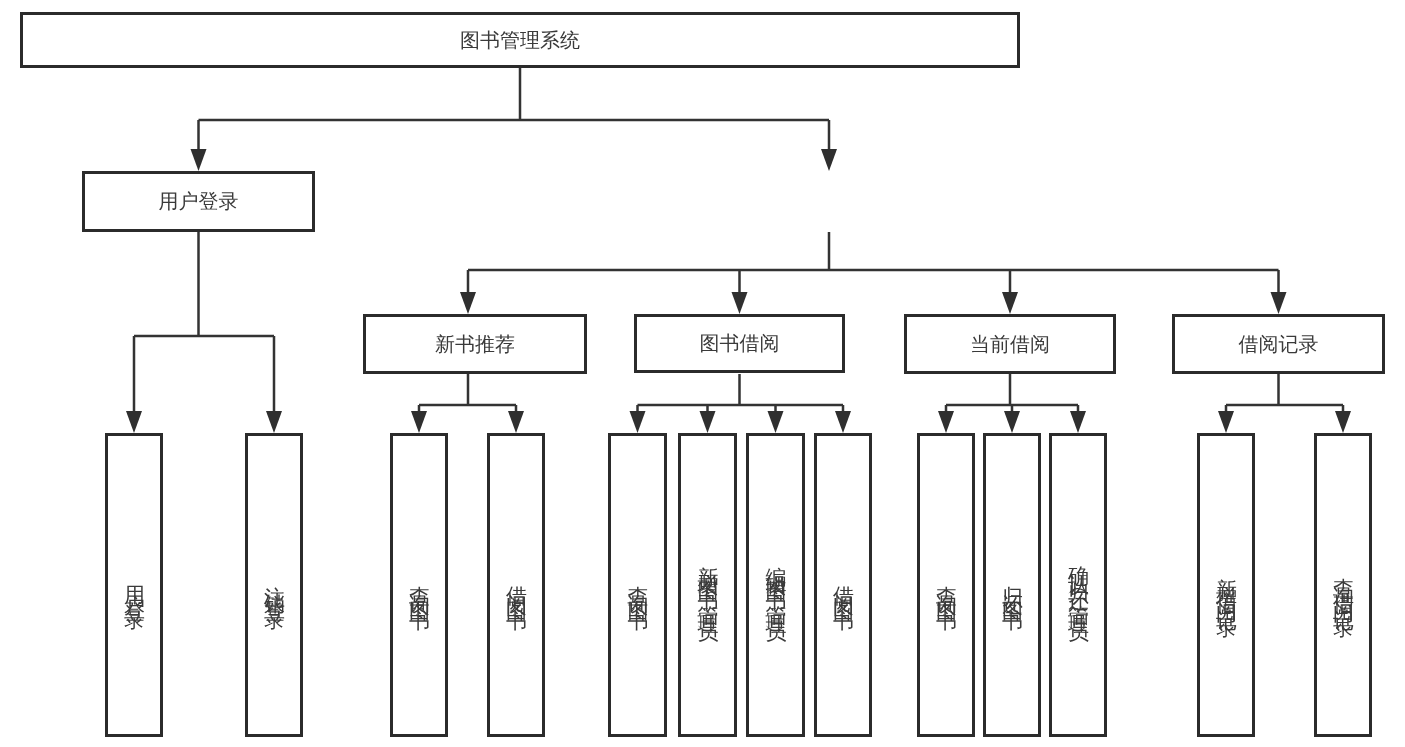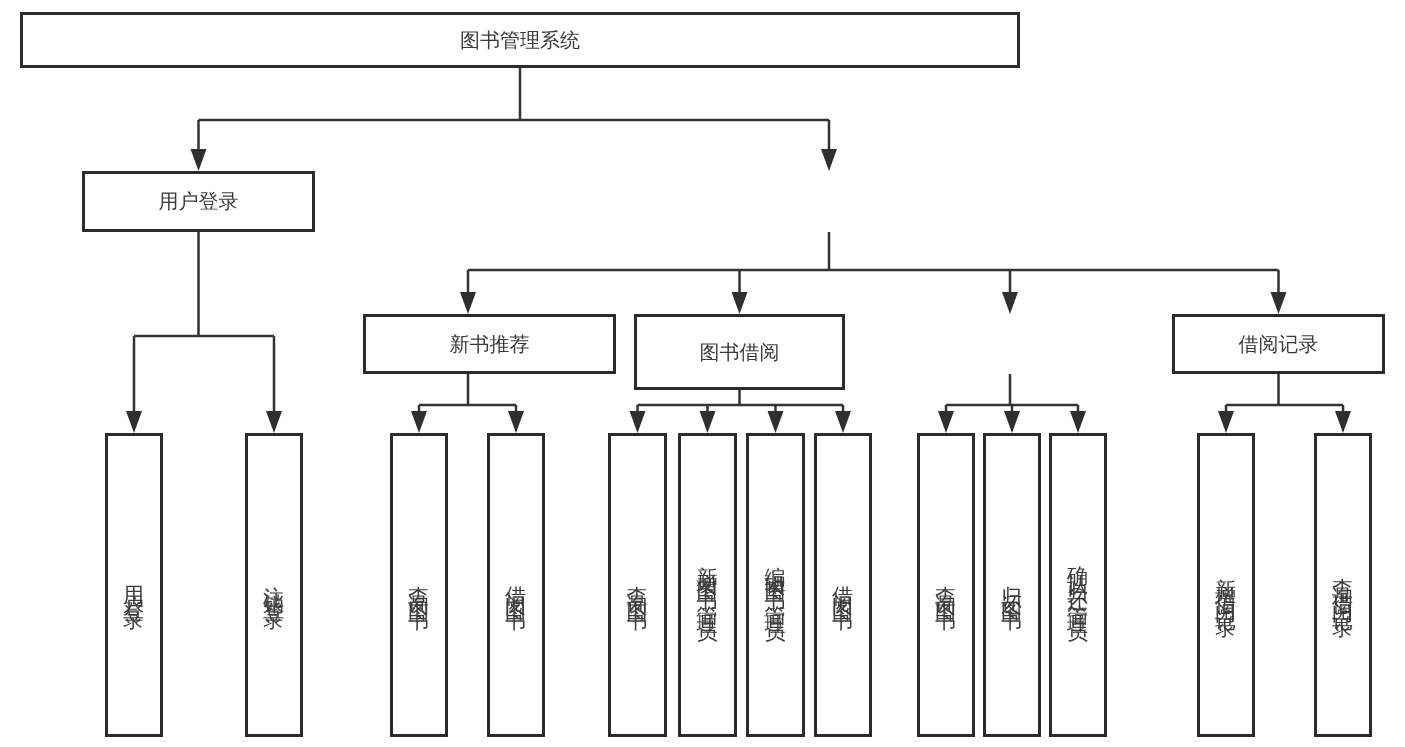--- a/index.html
+++ b/index.html
@@ -2,21 +2,21 @@
 <html><head>
 <meta charset="utf-8">
 <style>
   html, body { margin: 0; padding: 0; background: #ffffff; }
   .canvas {
     position: relative;
     width: 1405px;
     height: 747px;
     background: #ffffff;
     overflow: hidden;
-    font-family: Liberation Sans, sans-serif;
+    font-family: Liberation Serif, serif;
   }
   .connectors {
     position: absolute;
     left: 0; top: 0;
     width: 1405px; height: 747px;
     pointer-events: none;
   }
   .node {
     position: absolute;
     box-sizing: border-box;
@@ -85,25 +85,28 @@
   </svg>
 
   <div class="node" style="left:20px; top:12px; width:1000px; height:56px;">
     <span>图书管理系统</span>
   </div>
 
   <div class="node" style="left:82px; top:171px; width:233px; height:61px;">
     <span>用户登录</span>
   </div>
 
-  <div class="node" style="left:363px; top:314px; width:253px; height:60px;">
+  <div class="node" style="left:363px; top:314px; width:224px; height:60px;">
     <span>新书推荐</span>
   </div>
-  <div class="node" style="left:634px; top:314px; width:211px; height:76px;">
+  <div class="node" style="left:634px; top:314px; width:211px; height:59px;">
     <span>图书借阅</span>
+  </div>
+  <div class="node" style="left:904px; top:314px; width:212px; height:60px;">
+    <span>当前借阅</span>
   </div>
   <div class="node" style="left:1172px; top:314px; width:213px; height:60px;">
     <span>借阅记录</span>
   </div>
 
   <div class="node leaf" style="left:105px; top:433px; width:58px; height:304px;">
     <span>用户登录</span>
   </div>
   <div class="node leaf" style="left:245px; top:433px; width:58px; height:304px;">
     <span>注销登录</span>

